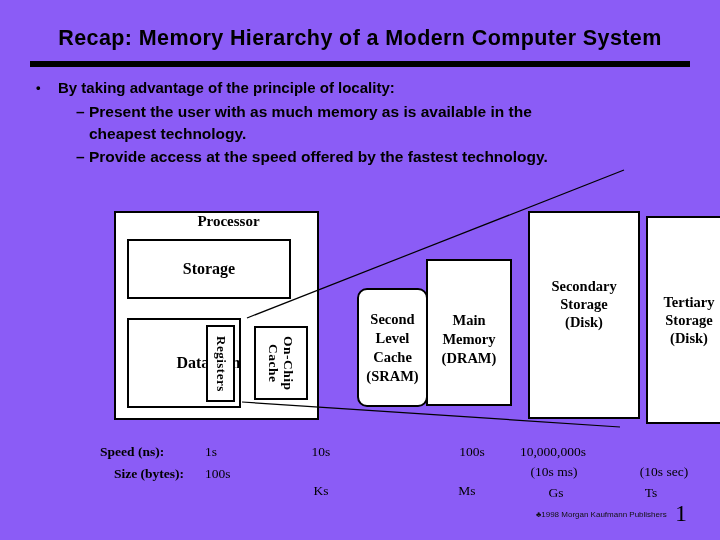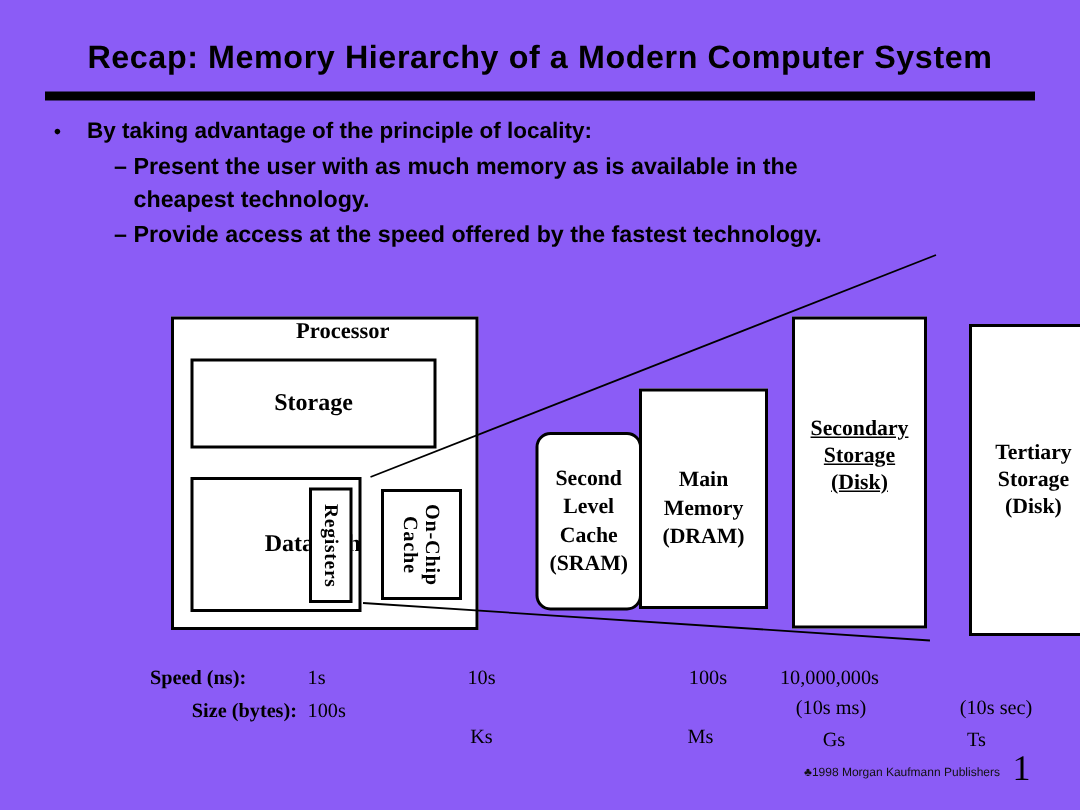--- a/index.html
+++ b/index.html
@@ -33,31 +33,31 @@
   .control{left:127px;top:239px;width:164px;height:60px;font-size:16px;}
   .datapath{left:127px;top:318px;width:114px;height:90px;display:block;}
   .dp-label{position:absolute;left:0;top:0;bottom:0;width:79px;
     display:flex;align-items:center;justify-content:center;font-size:16px;margin-left:40px;}
   .registers{left:206px;top:325px;width:29px;height:77px;font-size:13px;}
   .onchip{left:254px;top:326px;width:54px;height:74px;font-size:13.5px;line-height:15px;}
   .vert{writing-mode:vertical-rl;white-space:pre-line;letter-spacing:0.5px;}
   .colbox{font-size:14.5px;line-height:19px;}
   .slc{left:357px;top:288px;width:71px;height:119px;border-radius:10px;}
   .mainmem{left:426px;top:259px;width:86px;height:147px;padding-top:13px;}
-  .secondary{left:528px;top:211px;width:90px;height:208px;line-height:18px;padding-bottom:22px;text-decoration:underline;}
+  .secondary{left:528px;top:211px;width:112px;height:208px;line-height:18px;padding-bottom:22px;}
   .tertiary{left:646px;top:169px;width:86px;height:208px;line-height:18px;margin-top:47px;}
   
   .lines{position:absolute;left:0;top:0;width:720px;height:540px;pointer-events:none;}
   .lines line{stroke:#000;stroke-width:1.2;}
   
   .stat{position:absolute;font-family:"Liberation Serif",serif;font-size:13.5px;line-height:14px;color:#000;}
   .stat.bold{font-weight:bold;}
   .stat.ctr{text-align:center;}
   .speed-label{left:100px;top:445px;width:98px;text-align:left;}
-  .size-label{left:100px;top:467px;width:98px;text-align:right;}
+  .size-label{left:100px;top:467px;width:98px;text-align:center;}
   .v-1s{left:205px;top:445px;}
   .v-10s{left:291px;top:445px;width:60px;}
   .v-100s{left:442px;top:445px;width:60px;}
   .v-10m{left:506px;top:445px;width:94px;}
   .v-10b{left:602px;top:445px;width:112px;}
   .v-size100s{left:205px;top:467px;}
   .v-ms-sub{left:509px;top:465px;width:90px;}
   .v-sec-sub{left:619px;top:465px;width:90px;}
   .u-ks{left:291px;top:484px;width:60px;}
   .u-ms{left:437px;top:484px;width:60px;}

